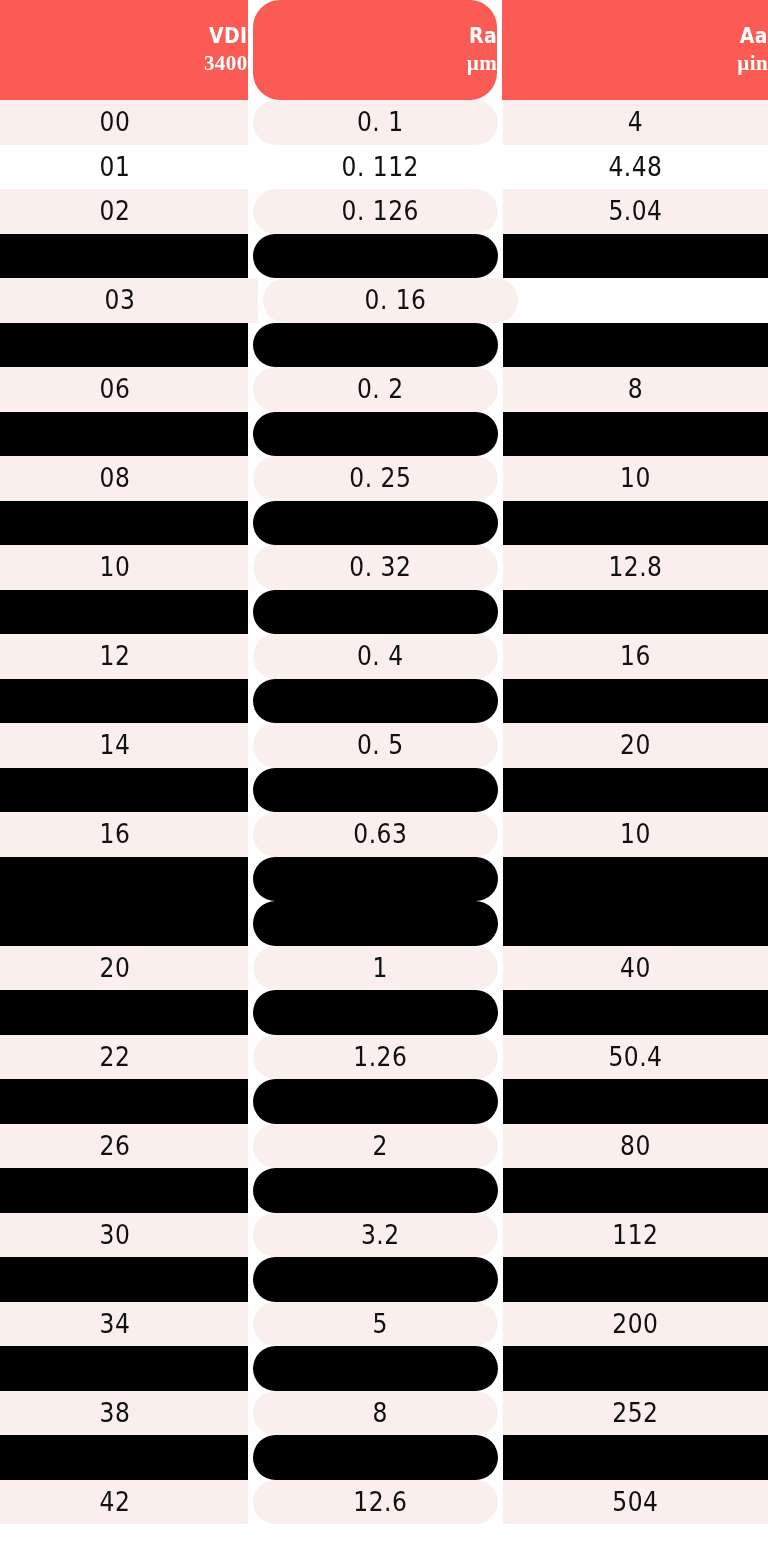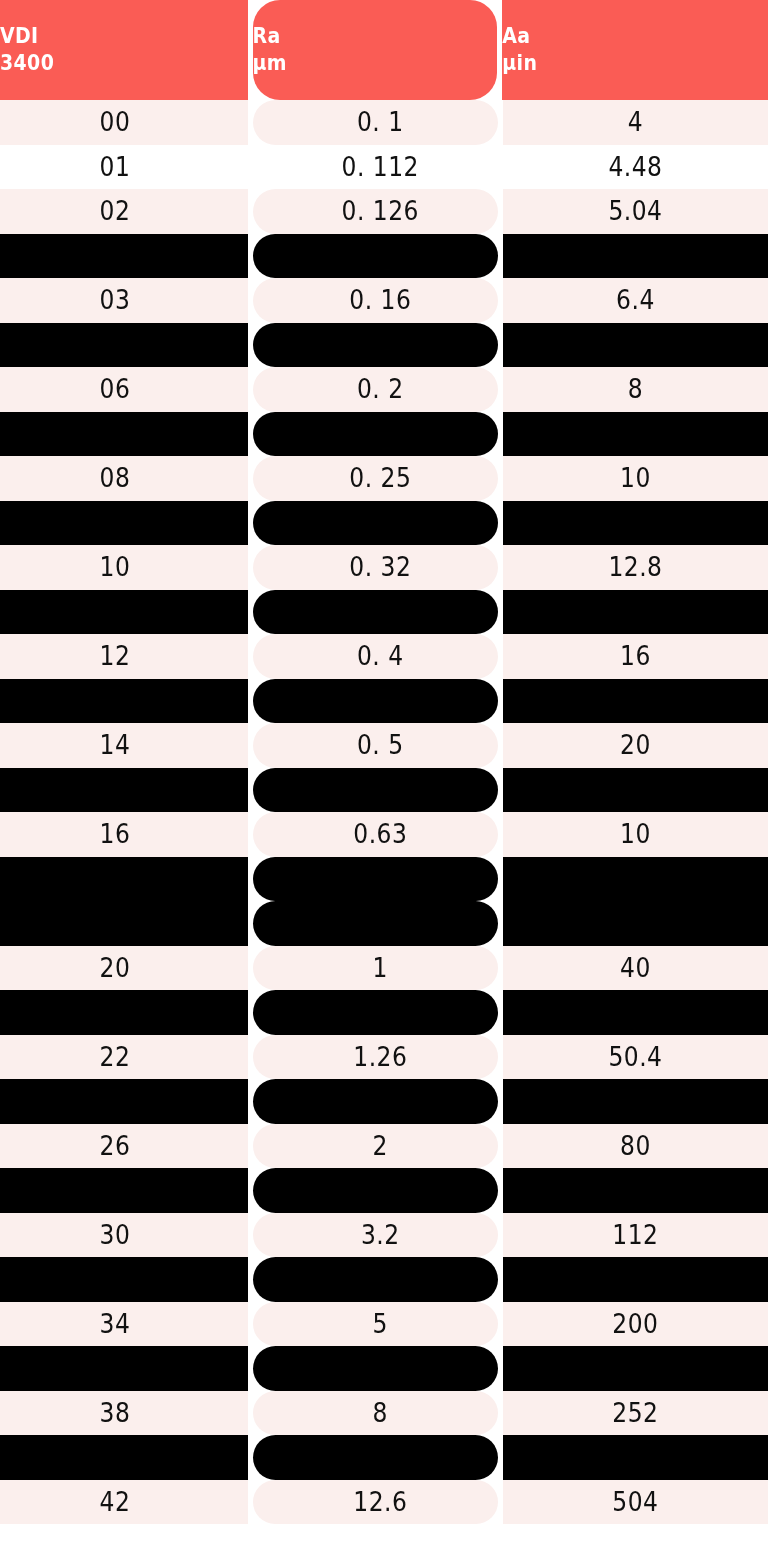--- a/index.html
+++ b/index.html
@@ -25,29 +25,29 @@
   .thead {
     display: flex;
     height: 100px;
     background: #ffffff;
   }
   .th {
     background: #fa5c55;
     color: #ffffff;
     display: flex;
     flex-direction: column;
-    align-items: flex-start;
+    align-items: flex-end;
     justify-content: center;
     line-height: 1.28;
     font-weight: bold;
     font-size: 21px;
     letter-spacing: 0.4px;
   }
   .th .l1 { display: block; }
-  .th .l2 { display: block; }
+  .th .l2 { display: block; font-family: Liberation Serif, serif; }
 
   
   .c1 { width: 258px; }
   .gap { width: 5px; background: #ffffff; flex: 0 0 5px; }
   .c2 { width: 255px; border-radius: 27px; }
   .c3 { width: 277px; }
 
   
   .row {
     display: flex;
@@ -121,21 +121,20 @@
         <div class="gap"></div>
         <div class="cell c2"></div>
         <div class="gap"></div>
         <div class="cell c3"></div>
       </div>
       <div class="row tint">
         <div class="cell c1">03</div>
         <div class="gap"></div>
         <div class="cell c2">0. 16</div>
         <div class="gap"></div>
-        <div class="cell c3">6.4</div>
       </div>
       <div class="row hidden-row">
         <div class="cell c1"></div>
         <div class="gap"></div>
         <div class="cell c2"></div>
         <div class="gap"></div>
         <div class="cell c3"></div>
       </div>
       <div class="row tint">
         <div class="cell c1">06</div>

